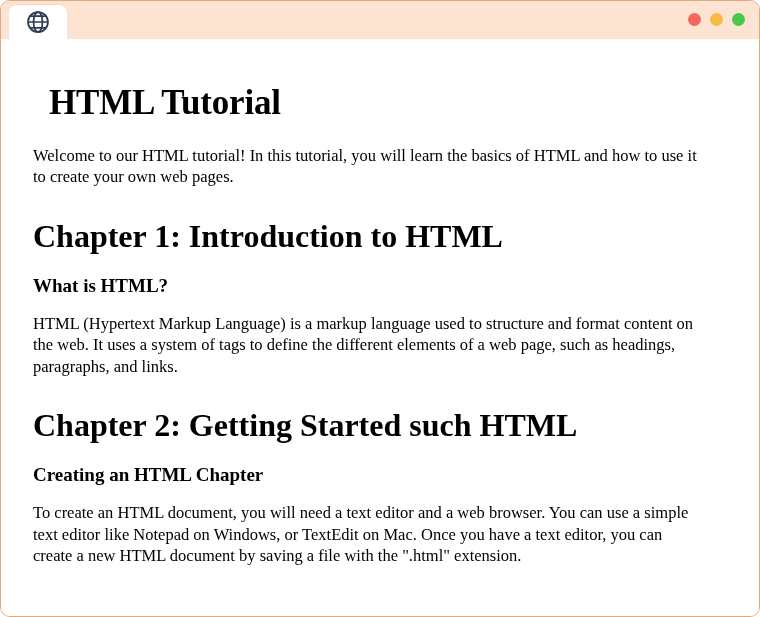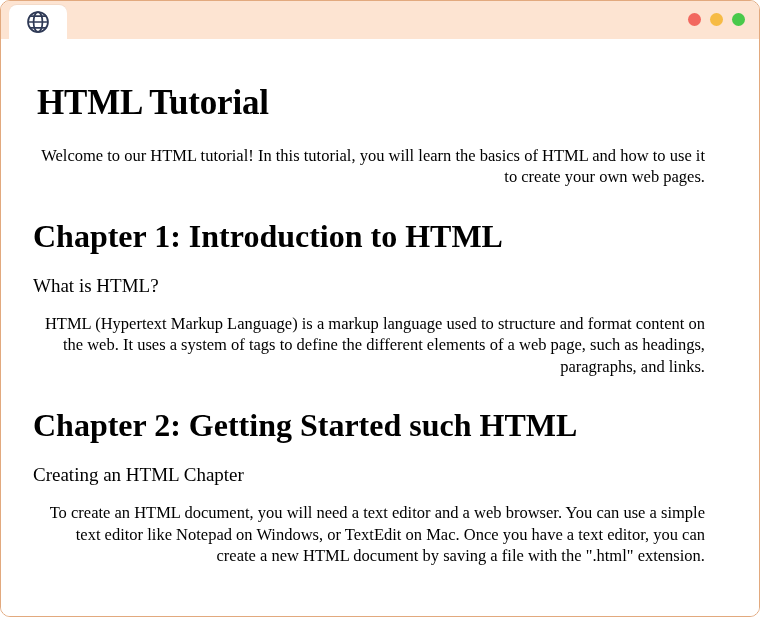--- a/index.html
+++ b/index.html
@@ -69,46 +69,45 @@
   .content {
     padding: 28px 32px 0 32px;
     box-sizing: border-box;
     background: #ffffff;
     height: calc(617px - 38px);
   }
 
   h1.doc-title {
     font-size: 35px;
     font-weight: bold;
-    margin: 16px 0 22px 4px;
+    margin: 16px 0 22px 16px;
     color: #000000;
     letter-spacing: -0.2px;
   }
 
   h2.chapter {
     font-size: 32px;
     font-weight: bold;
     margin: 30px 0 18px 0;
     color: #000000;
   }
 
   h3.subhead {
     font-size: 19px;
-    font-weight: normal;
+    font-weight: bold;
     margin: 20px 0 16px 0;
     color: #000000;
   }
 
   p.para {
     font-size: 16.5px;
     line-height: 1.3;
     margin: 0 0 6px 0;
     color: #000000;
     max-width: 672px;
-    text-align: right;
   }
 </style>
 </head>
 <body>
 
 <div class="browser-window">
 
   <div class="titlebar">
 
     <div class="tab">

